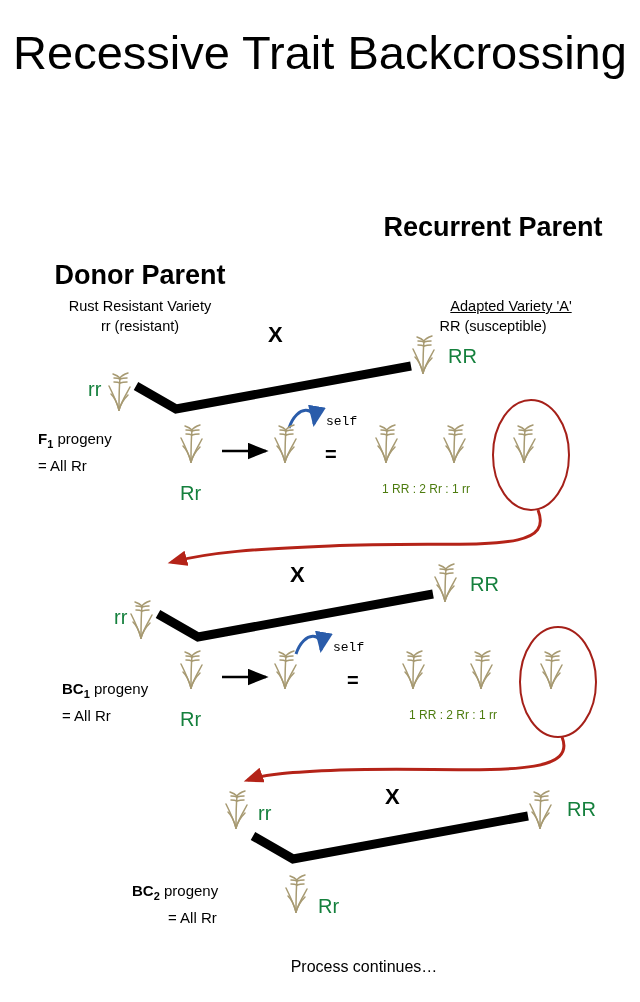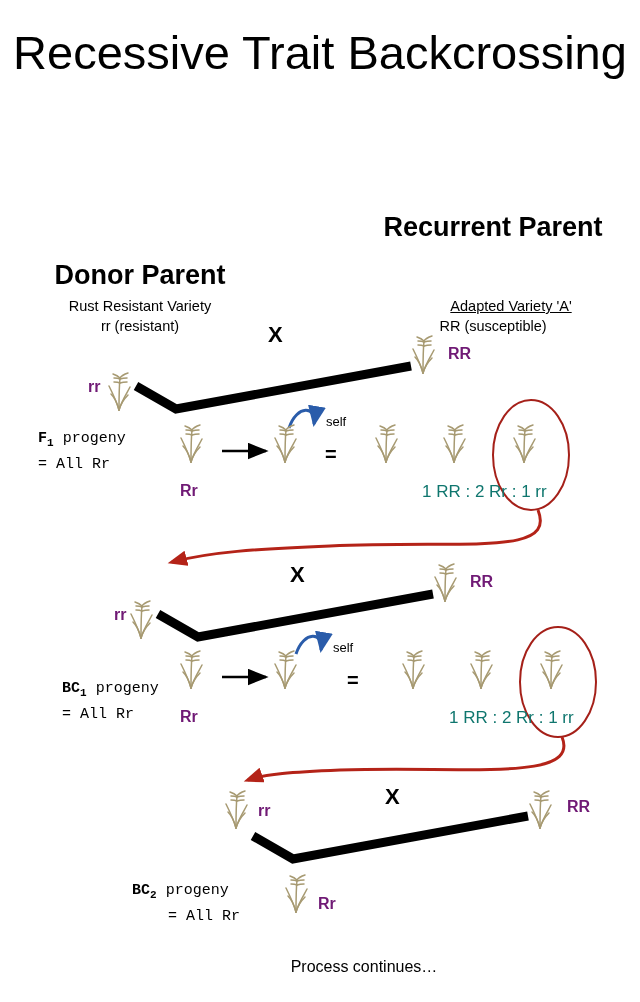--- a/index.html
+++ b/index.html
@@ -42,47 +42,46 @@
   }
   .parent-sub {
     font-size: 14.5px;
     text-align: center;
     line-height: 20px;
     margin-top: 40px;
   }
 
   
   .geno {
-    color: #701a75;
-    font-size: 16px;
-    font-weight: 700;
+    color: #15803d;
+    font-size: 20px;
+    font-weight: 400;
   }
   .ratio {
-    color: #0f766e;
-    font-size: 17px;
+    color: #4d7c0f;
+    font-size: 12px;
     white-space: nowrap;
-    margin-left: 40px;
   }
   .cross-x {
     font-size: 22px;
     font-weight: bold;
   }
   .equals {
     font-size: 20px;
     font-weight: bold;
   }
   .progeny-label {
     font-size: 15px;
     line-height: 21px;
-    font-family: Liberation Mono, monospace;
   }
   .progeny-label b { font-weight: bold; }
   .progeny-label sub { font-size: 11px; }
   .self-label {
     font-size: 13px;
+    font-family: Liberation Mono, monospace;
   }
   .footer {
     font-size: 16px;
     text-align: center;
     width: 640px;
     left: 0;
   }
 </style>
 </head>
 <body>

